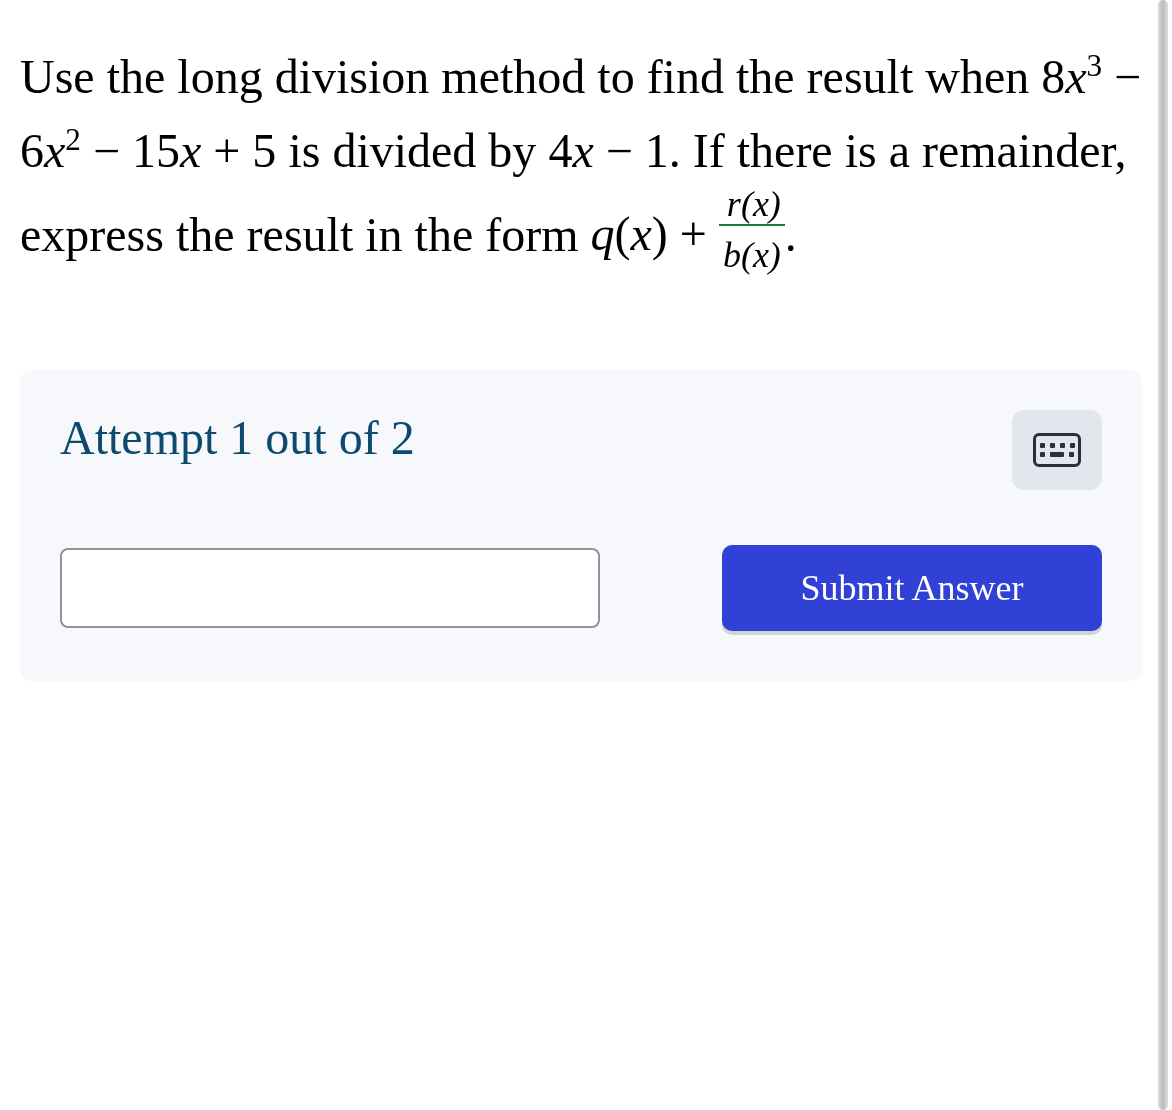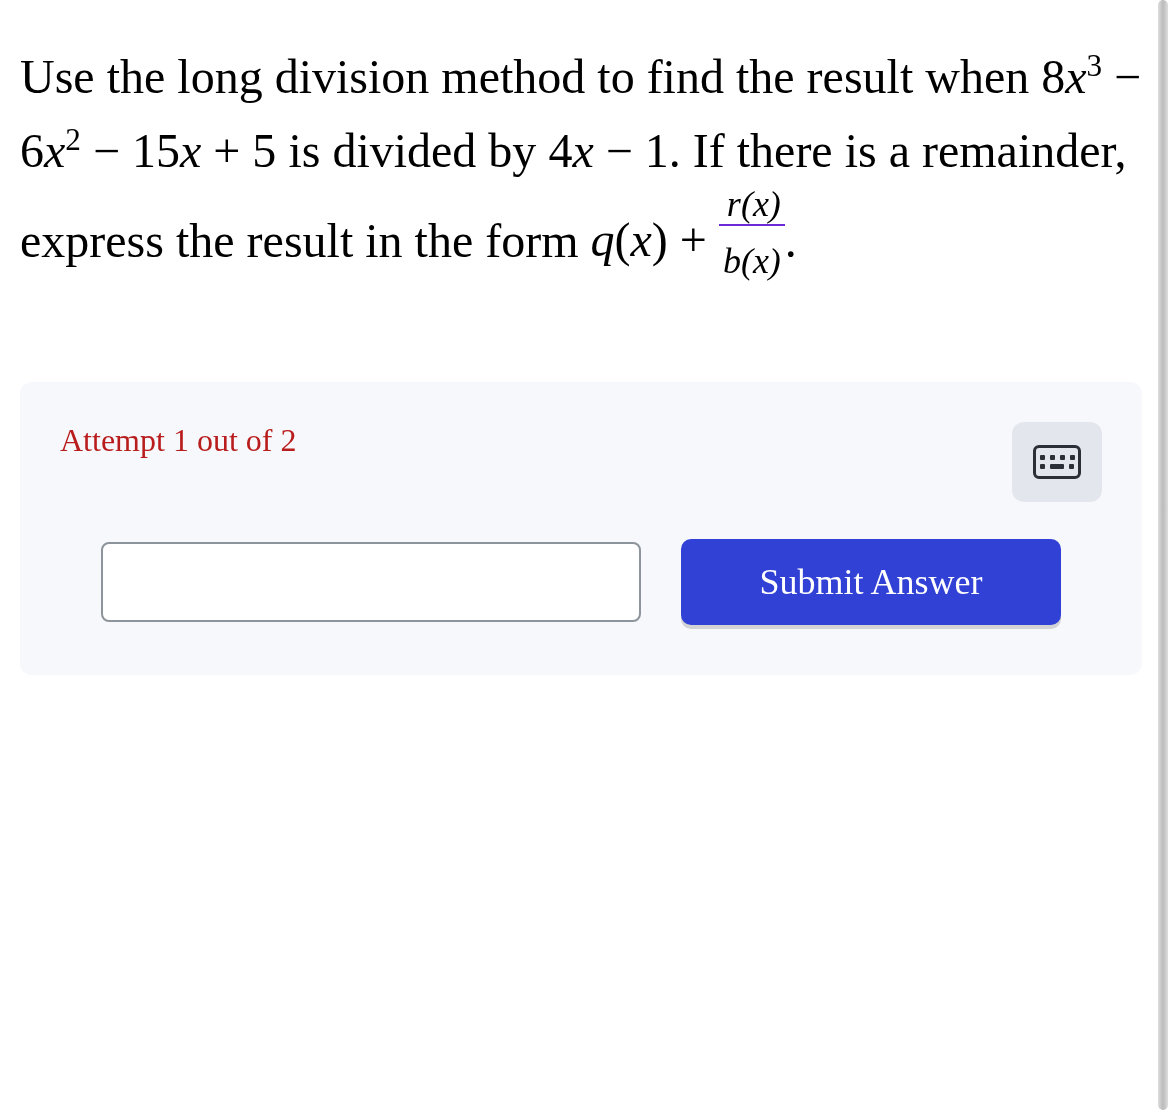--- a/index.html
+++ b/index.html
@@ -32,40 +32,40 @@
     .frac {
       display: inline-block;
       vertical-align: middle;
       text-align: right;
       font-size: 0.75em;
       line-height: 1.1;
       position: relative;
       top: -4px;
     }
     .frac .num { display: block; padding: 0 4px; }
-    .frac .den { display: block; border-top: 2px solid #6d28d9; padding: 16px 4px; }
+    .frac .den { display: block; border-top: 2px solid #15803d; padding: 10px 4px; }
     .answer-card {
       background: #f6f8fb;
       border-radius: 12px;
       padding: 40px 40px 50px 40px;
       position: relative;
     }
     .answer-head-row {
       display: flex;
       justify-content: space-between;
       align-items: flex-start;
     }
     .answer-title {
       font-size: 42px;
       font-weight: bold;
       margin-bottom: 10px;
     }
     .attempt-text {
-      font-size: 32px;
-      color: #b91c1c;
+      font-size: 48px;
+      color: #0c4a6e;
       margin-bottom: 80px;
       text-align: center;
     }
     .keypad-btn {
       width: 90px;
       height: 80px;
       background: #e3e7ed;
       border-radius: 12px;
       display: flex;
       align-items: center;
@@ -91,21 +91,21 @@
     }
     .keypad-dot {
       width: 5px; height: 5px; background: #2b2f38; border-radius: 1px;
     }
     .keypad-bar {
       width: 14px; height: 5px; background: #2b2f38; border-radius: 1px;
     }
     .input-row {
       display: flex;
       align-items: center;
-      justify-content: center;
+      justify-content: space-between;
       gap: 40px;
     }
     .answer-input {
       width: 540px;
       height: 80px;
       border: 2px solid #8e949c;
       border-radius: 8px;
       font-size: 32px;
       padding: 0 16px;
       background: #fff;

